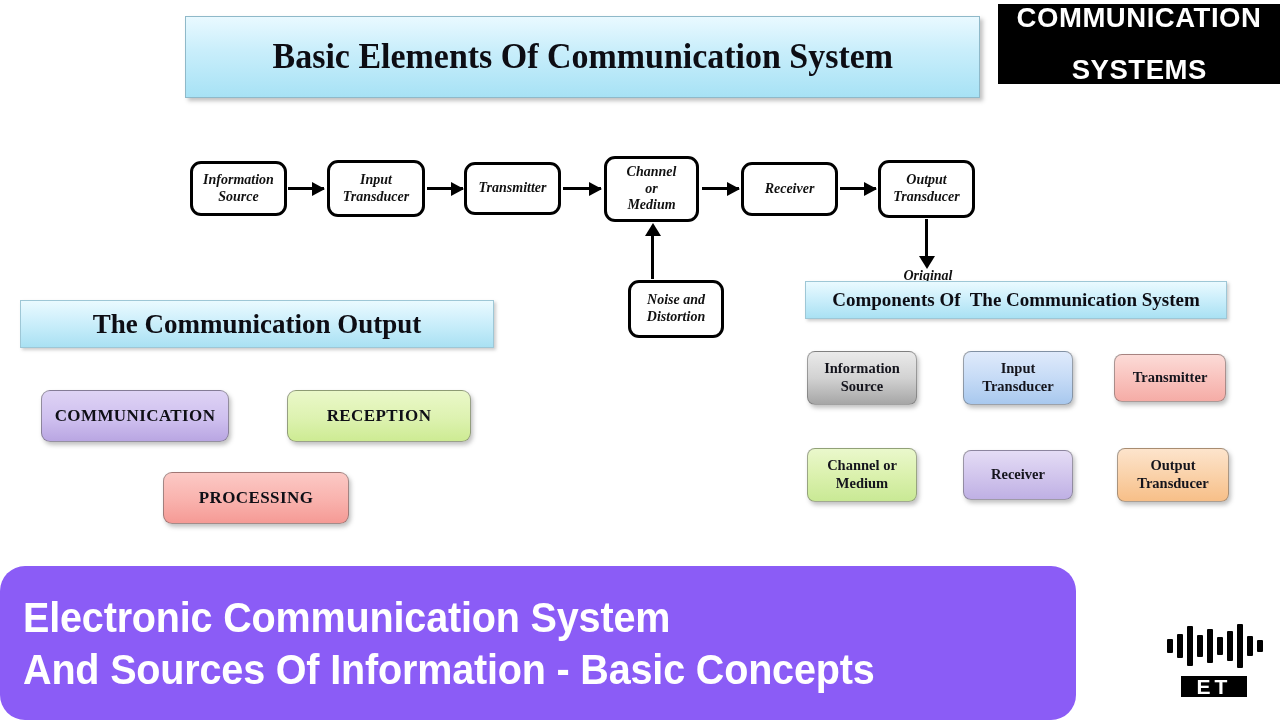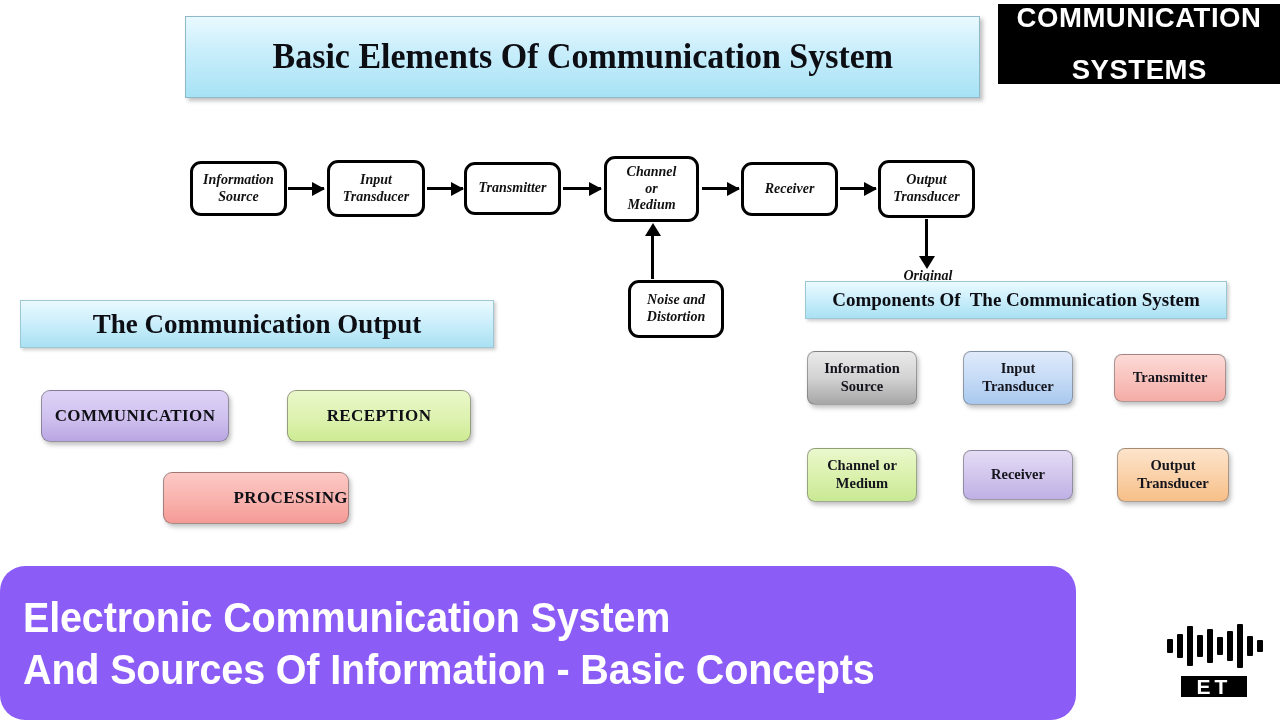--- a/index.html
+++ b/index.html
@@ -331,21 +331,21 @@
 <div id="process-header" class="panel-header">
   <span>The Communication Output</span>
 </div>
 
 <div class="pchip" style="left:41px; top:390px; width:188px; height:52px; background:linear-gradient(to bottom,#ded3f5 0%,#cfc0ef 55%,#b9a6e2 100%);">
   <span>COMMUNICATION</span>
 </div>
 <div class="pchip" style="left:287px; top:390px; width:184px; height:52px; background:linear-gradient(to bottom,#eaf8c9 0%,#ddf2b0 55%,#cdeb93 100%);">
   <span>RECEPTION</span>
 </div>
-<div class="pchip" style="left:163px; top:472px; width:186px; height:52px; background:linear-gradient(to bottom,#fcc9c5 0%,#f9b2ad 55%,#f59a95 100%);justify-content:flex-end;">
+<div class="pchip" style="left:163px; top:472px; width:186px; height:52px; background:linear-gradient(to bottom,#fcc9c5 0%,#f9b2ad 55%,#f59a95 100%);">
   <span>PROCESSING</span>
 </div>
 
 <div id="components-header" class="panel-header">
   <span>Components Of  The Communication System</span>
 </div>
 
 <div class="cchip" style="left:807px; top:351px; width:110px; height:54px; white-space:pre-line; background:linear-gradient(to bottom,#eaeaea 0%,#d2d2d2 50%,#a6a6a6 100%);">
   <span>Information
 Source</span>

